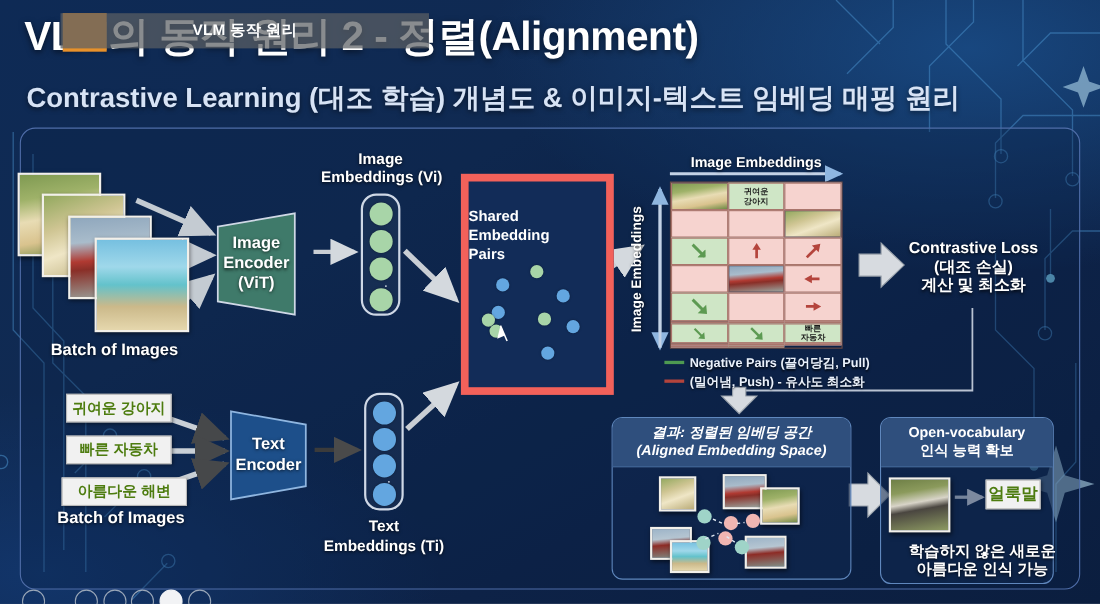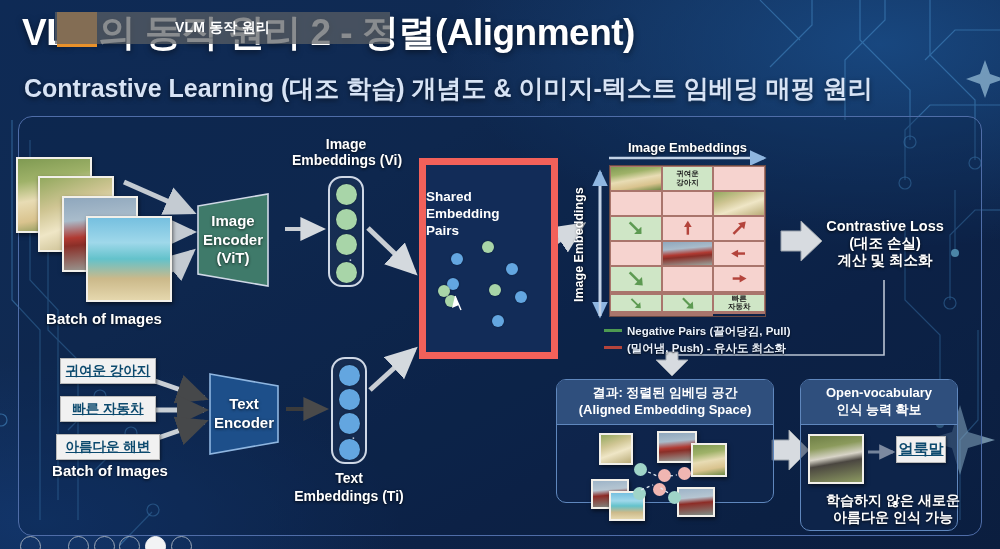--- a/index.html
+++ b/index.html
@@ -71,24 +71,24 @@
   .ph-dog2  { background: linear-gradient(160deg,#93a95f 0%,#cfc593 35%,#efe6c6 60%,#b9ab77 100%); }
   .ph-car   { background: linear-gradient(175deg,#8fa7bd 0%,#a9bccb 30%,#b03a32 52%,#8a2f28 62%,#9aa49e 100%); }
   .ph-car2  { background: linear-gradient(175deg,#9db4c8 0%,#b6c6d2 34%,#8d2c26 54%,#7f8d86 100%); }
   .ph-beach { background: linear-gradient(180deg,#76c0e0 0%,#9fd8ea 30%,#63c2cb 50%,#cbb98a 74%,#e5d7ad 100%); }
   .ph-zebra { background: linear-gradient(170deg,#6e7f46 0%,#8b9a5c 25%,#d8d4c8 45%,#4a4640 58%,#8d9a62 100%); }
 
   .encoder { position: absolute; display:flex; align-items:center; justify-content:center;
              text-align:center; font-size:15px; font-weight:700; line-height:1.25;
              color:#fff; text-shadow:0 1px 3px rgba(0,0,0,.7); }
 
-  .txtbox { position:absolute; background:#f1f1f1; color:#0c4a6e;
+  .txtbox { position:absolute; background:#f1f1f1; color:#4d7c0f;
             border:1.5px solid #b9b9b9; display:flex; align-items:center;
             justify-content:center; font-size:13.5px; font-weight:700;
-            box-shadow:1px 1px 3px rgba(0,0,0,.45);text-decoration:underline; }
+            box-shadow:1px 1px 3px rgba(0,0,0,.45); }
 
   .capsule { position:absolute; border:2px solid #cfd8e6; border-radius:14px;
              background:rgba(255,255,255,.04); }
   .node { position:absolute; border-radius:50%; }
   .node-g { background:#a8d5a8; box-shadow:0 0 2px rgba(0,0,0,.4); }
   .node-b { background:#63a6e0; box-shadow:0 0 2px rgba(0,0,0,.4); }
   .dots { position:absolute; color:#e8eef8; font-size:13px; letter-spacing:1px;
           writing-mode:vertical-rl; }
 
   
@@ -300,21 +300,21 @@
   <div class="capsule" style="left:328px; top:176px; width:36px; height:111px;">
     <div class="node node-g" style="left:6px; top:6px;  width:21px; height:21px;"></div>
     <div class="node node-g" style="left:6px; top:31px; width:21px; height:21px;"></div>
     <div class="node node-g" style="left:6px; top:56px; width:21px; height:21px;"></div>
     <div class="dots" style="left:14px; top:80px;">···</div>
     <div class="node node-g" style="left:6px; top:84px; width:21px; height:21px;"></div>
   </div>
 
   <div class="txtbox" style="left:60px; top:358px; width:96px; height:26px;">귀여운 강아지</div>
   <div class="txtbox" style="left:60px; top:396px; width:96px; height:26px;">빠른 자동차</div>
-  <div class="txtbox" style="left:56px; top:434px; width:104px; height:26px;">아름다운 해변</div>
+  <div class="txtbox" style="left:56px; top:434px; width:114px; height:26px;">아름다운 해변</div>
   <div class="lbl" style="left:30px; top:462px; width:160px; font-size:15px;">Batch of Images</div>
 
   <div class="encoder" style="left:208px; top:372px; width:72px; height:84px;">
     <svg viewBox="0 0 72 84" style="position:absolute;inset:0;width:100%;height:100%">
       <polygon points="2,2 70,14 70,70 2,82" fill="#1d4f8a" stroke="#8fb6e0" stroke-width="1.6"></polygon>
     </svg>
     <div style="position:relative;z-index:2;">
       <div>Text</div>
       <div>Encoder</div>
     </div>
@@ -513,21 +513,21 @@
       <span class="sw" style="background:#b4443c"></span><span>(밀어냄, Push) - 유사도 최소화</span>
     </div>
   </div>
 
   <div class="lbl" style="left:810px; top:218px; width:150px; font-size:14.5px;">
     <div>Contrastive Loss</div>
     <div>(대조 손실)</div>
     <div>계산 및 최소화</div>
   </div>
 
-  <div class="rbox" style="left:556px; top:379px; width:218px; height:124px;">
+  <div class="rbox" style="left:556px; top:379px; width:218px; height:148px;font-style:italic;">
     <div class="rbox-hd">
       <div>결과: 정렬된 임베딩 공간</div>
       <div>(Aligned Embedding Space)</div>
     </div>
     <div style="position:relative;height:92px;">
       <div class="photo ph-dog2" style="left:42px;  top:8px;  width:34px; height:32px;"></div>
       <div class="photo ph-car" style="left:100px; top:6px;  width:40px; height:32px;"></div>
       <div class="photo ph-dog" style="left:134px; top:18px; width:36px; height:34px;"></div>
       <div class="photo ph-car2" style="left:34px;  top:54px; width:38px; height:30px;"></div>
       <div class="photo ph-beach" style="left:52px;  top:66px; width:36px; height:30px;"></div>

